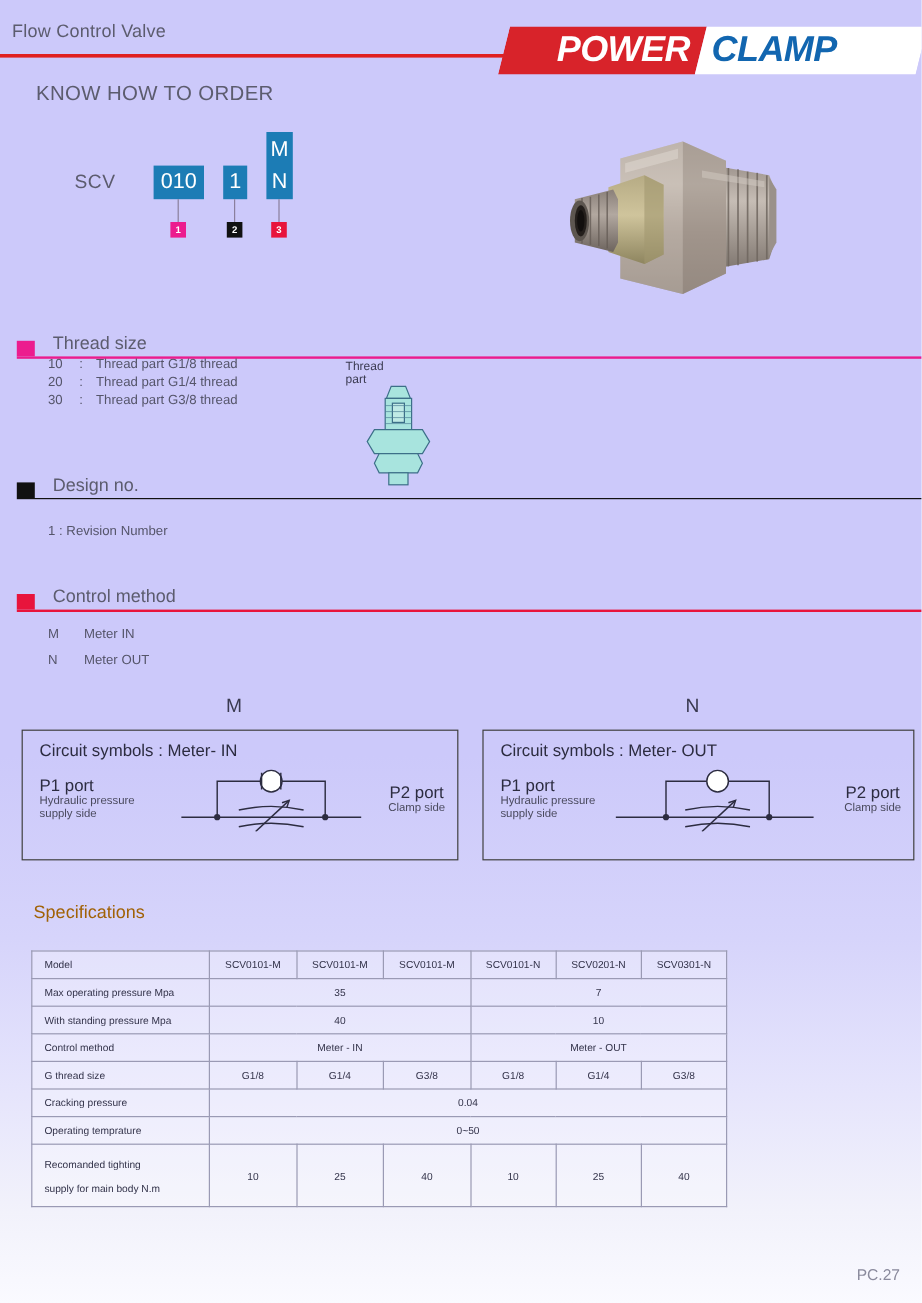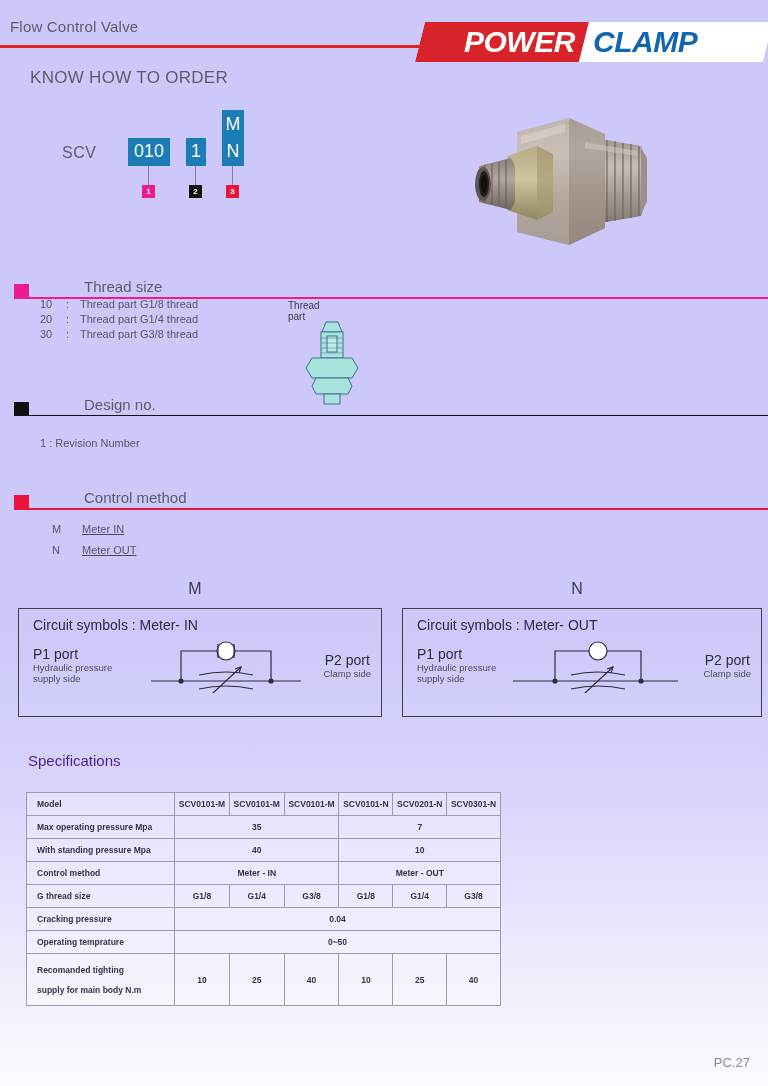--- a/index.html
+++ b/index.html
@@ -107,21 +107,21 @@
   
   .section {
     position: absolute; left: 0; width: 768px; height: 22px;
   }
   .section .bullet {
     position: absolute; left: 14px; top: 4px;
     width: 15px; height: 13px;
   }
   .section .sec-title {
     position: absolute; left: 44px; top: -2px;
-    font-size: 15px; color: #5c5c6e; margin-left: 40px;
+    font-size: 15px; color: #5c5c6e;
   }
   .section .sec-rule {
     position: absolute; left: 14px; top: 17px;
     width: 754px; height: 2px;
   }
 
   #sec-thread { top: 280px; }
   #sec-thread .bullet { background: #ec1c8e; }
   #sec-thread .sec-rule { background: #ec1c8e; }
 
@@ -146,21 +146,21 @@
     font-size: 10px; color: #3a3a50;
   }
 
   
   #design-note {
     position: absolute; left: 40px; top: 437px;
     font-size: 11px; color: #55556a;
   }
 
   
-  #control-list { position: absolute; left: 52px; top: 523px; text-decoration: underline; }
+  #control-list { position: absolute; left: 40px; top: 523px; }
   #control-list .crow { height: 21px; font-size: 11px; color: #55556a; }
   #control-list .ccode { display: inline-block; width: 30px; }
 
   
   .circuit-label {
     position: absolute; font-size: 16px; color: #3a3a50; text-align: center;
   }
   #circ-label-m { left: 150px; top: 580px; width: 90px; }
   #circ-label-n { left: 532px; top: 580px; width: 90px; }
 
@@ -181,29 +181,28 @@
   .port-name { font-size: 14px; color: #2c2c40; line-height: 15px; }
   .port-sub { font-size: 9.5px; color: #4a4a5e; line-height: 11px; }
 
   .circ-svg { position: absolute; top: 28px; }
   #svg-m { left: 132px; }
   #svg-n { left: 110px; }
 
   
   #spec-heading {
     position: absolute; left: 28px; top: 752px;
-    font-size: 15px; color: #4c1d95;
+    font-size: 15px; color: #a16207;
   }
 
   #spec-table {
     position: absolute; left: 26px; top: 792px;
-    width: 475px;
+    width: 580px;
     border-collapse: collapse;
     background: rgba(255,255,255,0.30);
-    font-weight: bold;
   }
   #spec-table td {
     border: 1px solid #9a9ab4;
     font-size: 8.5px;
     color: #33334a;
     text-align: center;
     height: 23px;
     padding: 1px 2px;
   }
   #spec-table td.rowhead {

